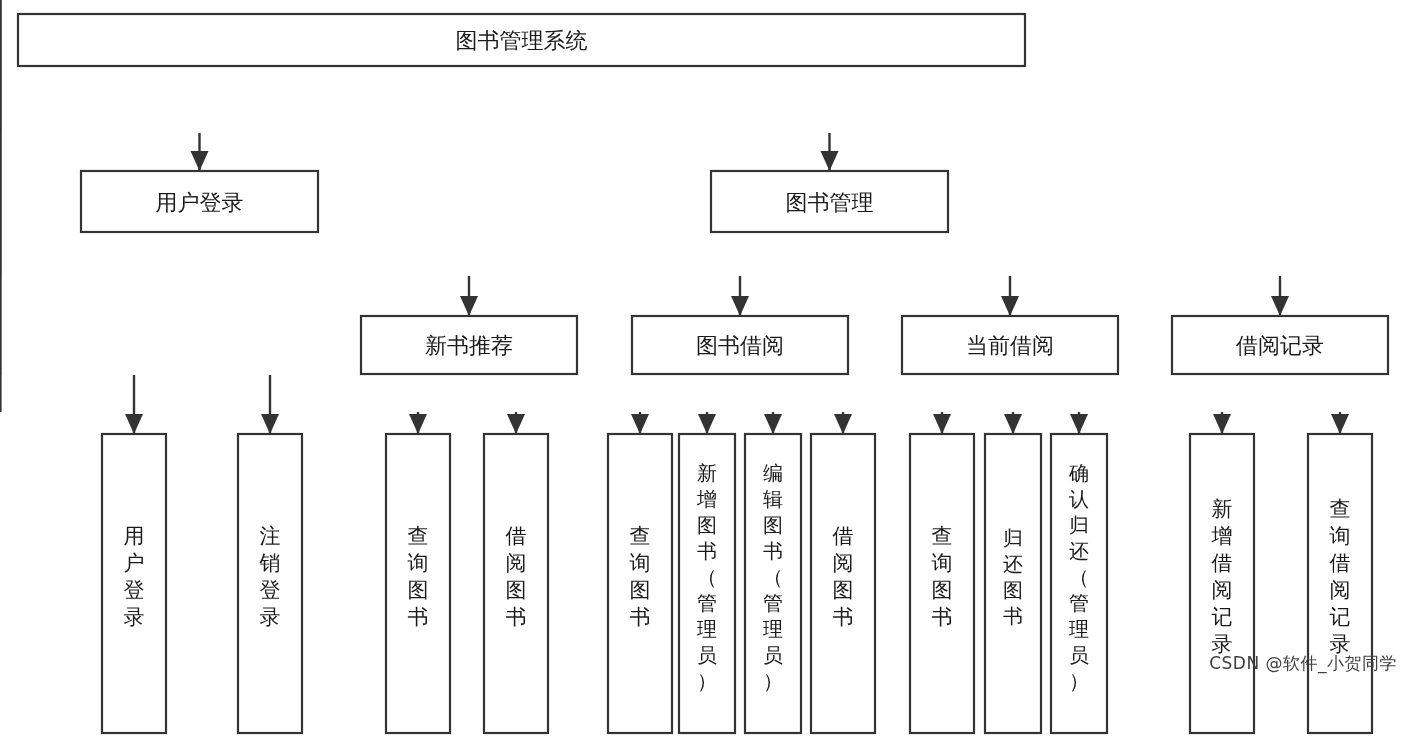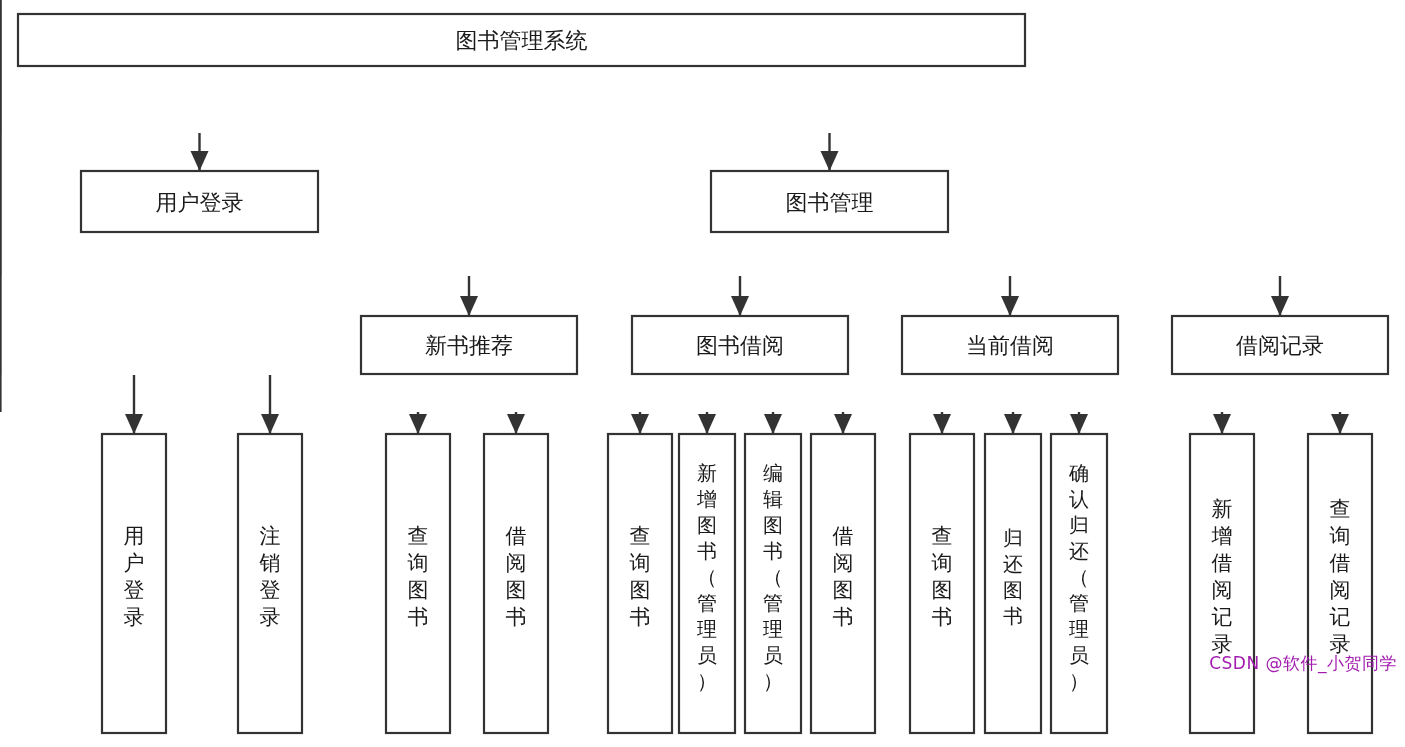--- a/index.html
+++ b/index.html
@@ -38,21 +38,21 @@
     fill: none;
     stroke-linecap: butt;
   }
   .arrow-head { fill: #333333; }
   #watermark {
     position: absolute;
     right: 8px;
     bottom: 3px;
     font-family: "DejaVu Sans", "Liberation Sans", sans-serif;
     font-size: 17px;
-    color: #a21caf;
+    color: #404040;
     white-space: nowrap;
     letter-spacing: 0.5px;
     pointer-events: none;
   }
 </style>
 </head>
 <body>
 
 <div id="diagram-root">
   <svg id="tree-svg" viewBox="0 0 1405 747" xmlns="http://www.w3.org/2000/svg">

